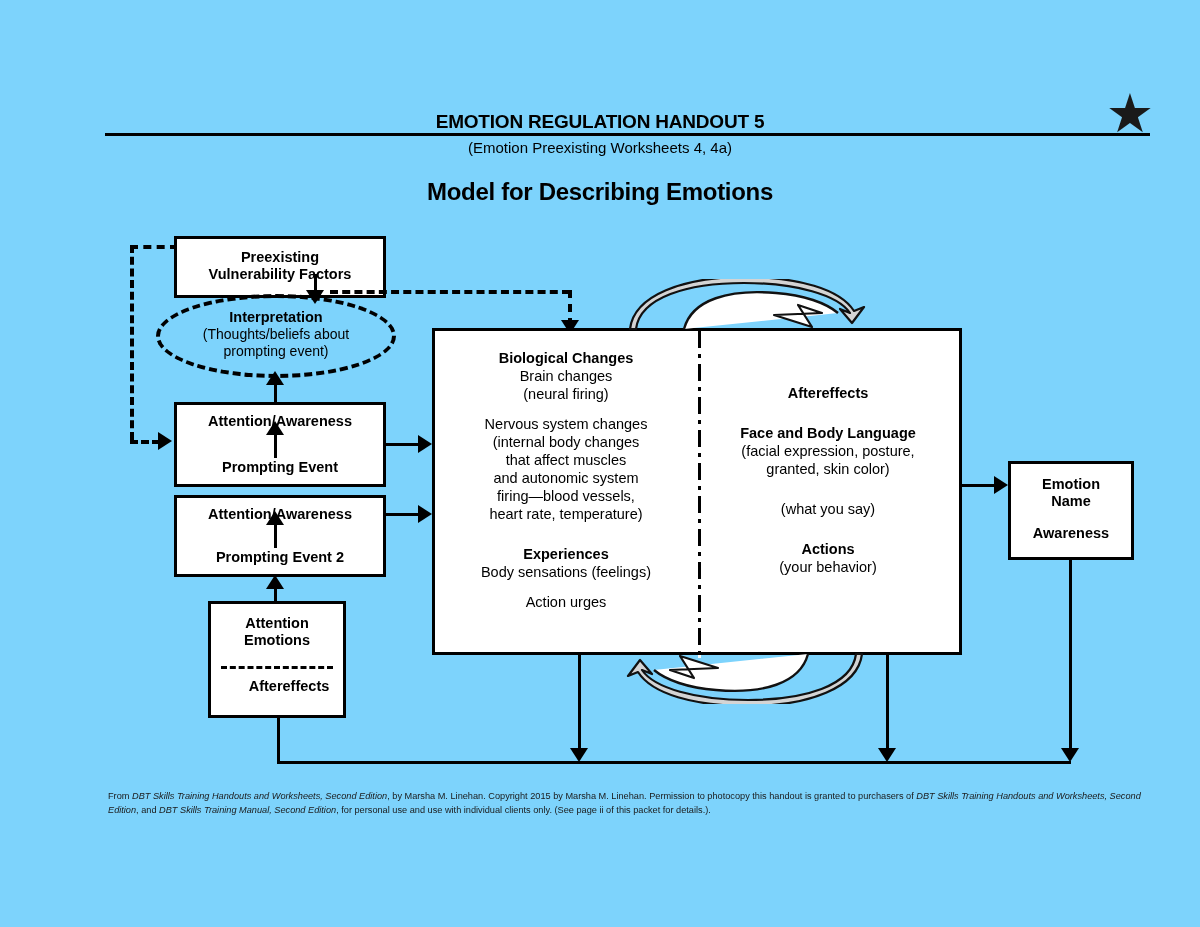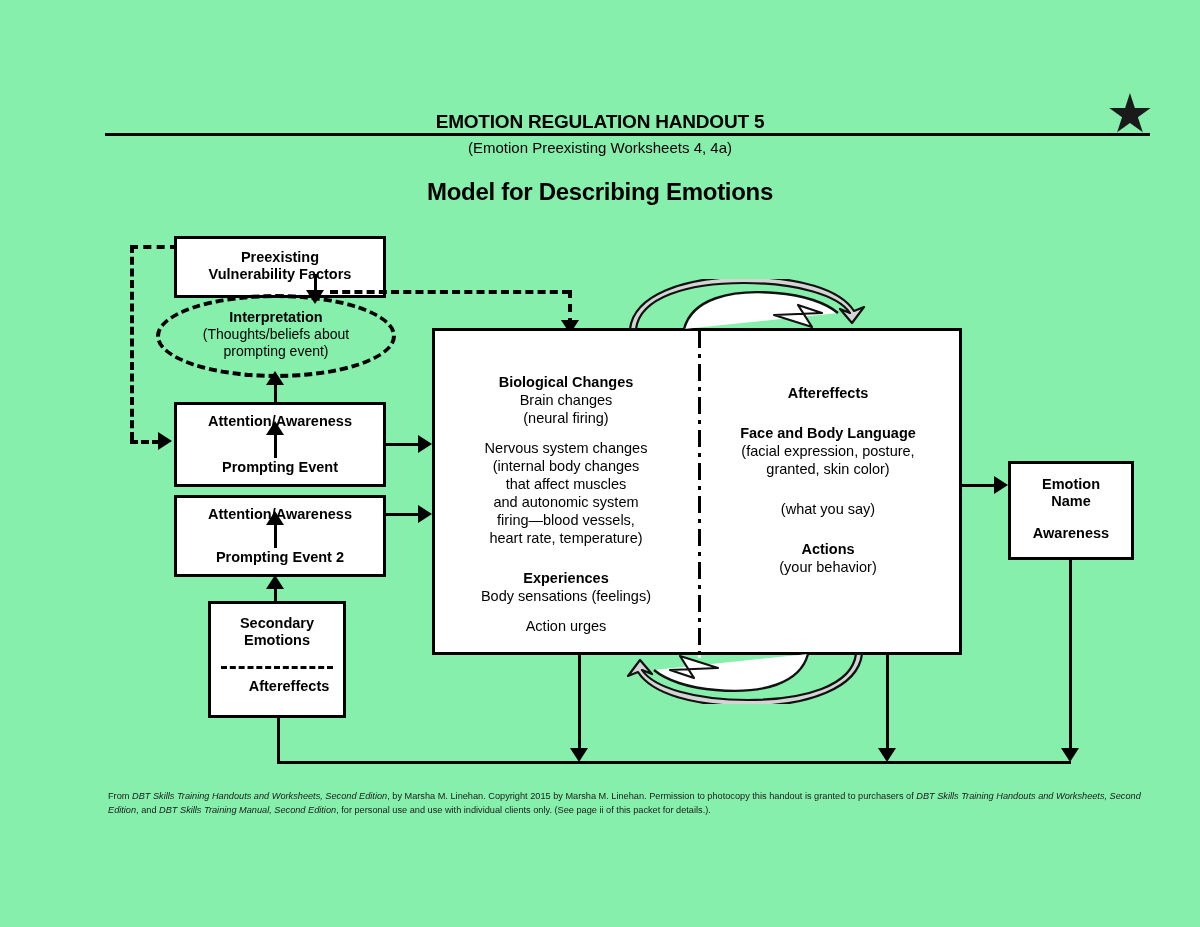--- a/index.html
+++ b/index.html
@@ -8,21 +8,21 @@
     background: #ffffff;
   }
   body {
     font-family: "Liberation Sans", sans-serif;
     color: #000000;
   }
   #page {
     position: relative;
     width: 1200px;
     height: 927px;
-    background: #86efac;
+    background: #7dd3fc;
     overflow: hidden;
   }
 
   
   .hdr-title {
     position: absolute;
     left: 100px;
     top: 112px;
     width: 1000px;
     text-align: center;
@@ -227,34 +227,34 @@
   <div class="arw arw-u" style="left:266px; top:511px;"></div>
 
   <div class="ln-h" style="left:386px; top:443px; width:34px;"></div>
   <div class="arw arw-r" style="left:418px; top:435px;"></div>
 
   <div class="ln-h" style="left:386px; top:513px; width:34px;"></div>
   <div class="arw arw-r" style="left:418px; top:505px;"></div>
 
   <div class="box" id="box-sec">
     <div class="s-top bx-bold">
-      <div>Secondary</div>
+      <div>Attention</div>
       <div>Emotions</div>
     </div>
     <div class="s-div"></div>
     <div class="s-bot bx-bold">Aftereffects</div>
   </div>
 
   <div class="ln-v" style="left:274px; top:586px; height:18px;"></div>
   <div class="arw arw-u" style="left:266px; top:575px;"></div>
 
   <div class="box" id="box-central">
     <div id="ctr-divider-dots"></div>
 
-    <div class="ctr-col ctr-left" style="padding-top:18px;margin-top:24px;">
+    <div class="ctr-col ctr-left" style="padding-top:18px;">
       <div class="h">Biological Changes</div>
       <div class="p">Brain changes</div>
       <div class="p">(neural firing)</div>
       <div class="gap-sm"></div>
       <div class="p">Nervous system changes</div>
       <div class="p">(internal body changes</div>
       <div class="p">that affect muscles</div>
       <div class="p">and autonomic system</div>
       <div class="p">firing—blood vessels,</div>
       <div class="p">heart rate, temperature)</div>

